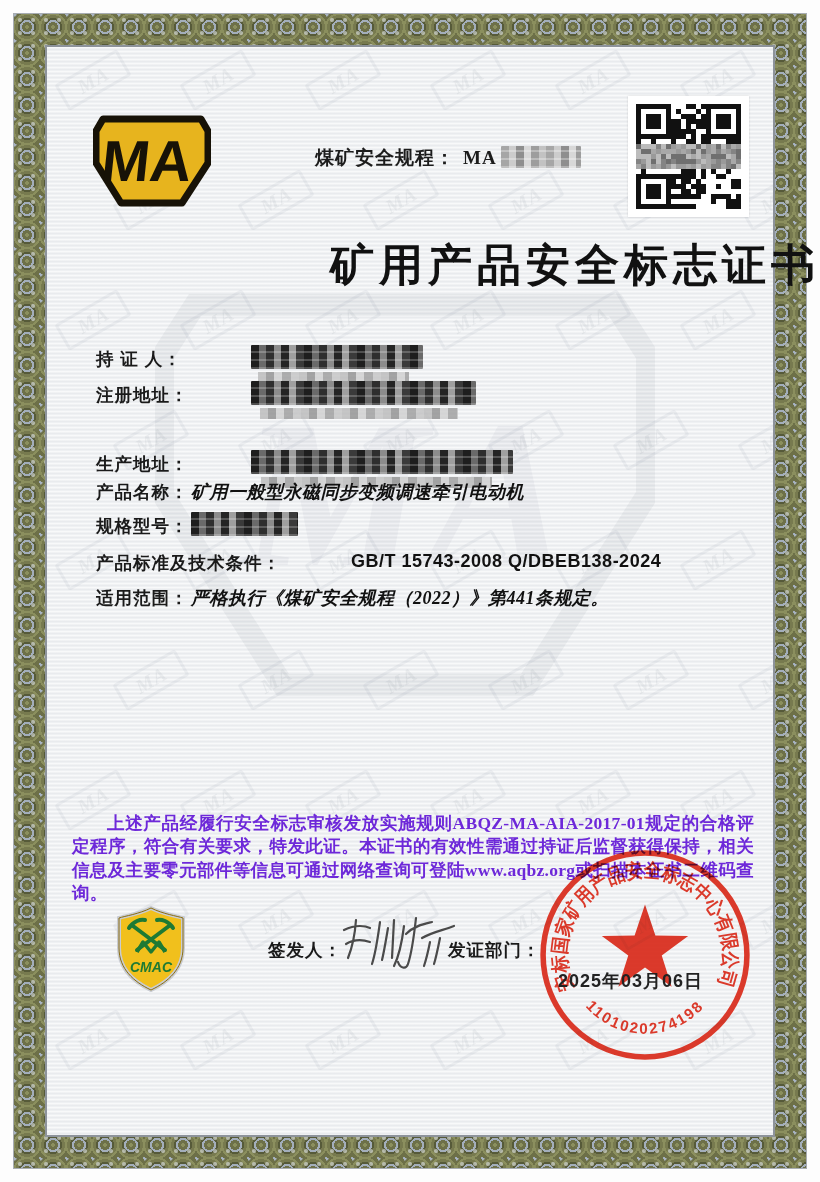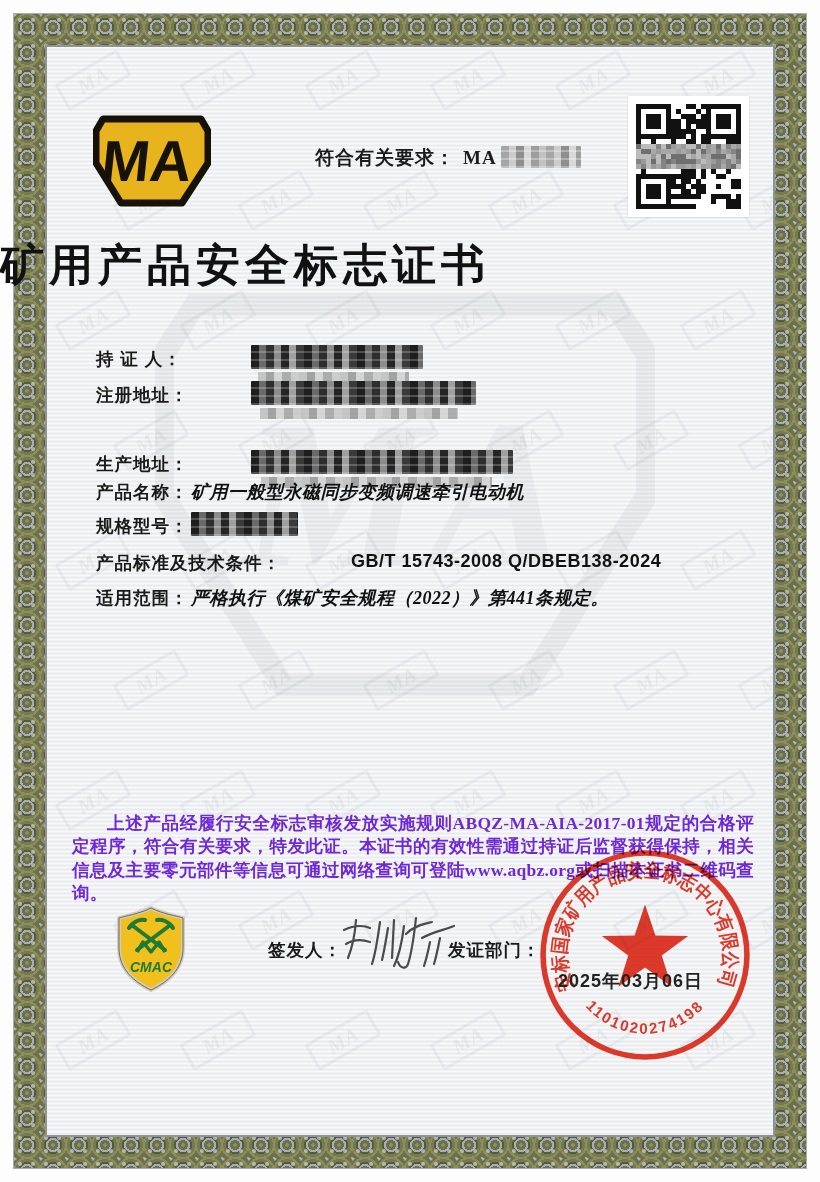--- a/index.html
+++ b/index.html
@@ -35,21 +35,21 @@
 
   .content { position:absolute; inset:0; z-index:3; }
 
   
   .ma-logo { position:absolute; left:93px; top:113px; }
   .certno { position:absolute; left:315px; top:142px; font-size:19px; font-weight:700; color:#1c1c1c; letter-spacing:1px; white-space:nowrap; }
   .certno .prefix { font-family:"Liberation Serif",serif; font-weight:700; margin-left:8px; }
   .qrbox { position:absolute; left:628px; top:96px; width:121px; height:121px; background:#ffffff; padding:8px; box-shadow:0 0 2px rgba(0,0,0,.15); }
 
   .title {
-    position:absolute; left:0; top:236px; width:100%; text-align:left;
+    position:absolute; left:0; top:236px; width:100%; text-align:right;
     font-family:"Liberation Serif",serif; font-weight:900; font-size:44px; color:#111;
     letter-spacing:5px;
   }
 
   
   .row { position:absolute; left:8px; width:100%; height:30px; }
   .flabel { position:absolute; left:88px; top:0; font-size:17.5px; font-weight:700; color:#1a1a1a; letter-spacing:1px; white-space:nowrap; }
   .fvalue { position:absolute; top:0; font-size:18px; font-weight:700; color:#111; white-space:nowrap; }
   .fvalue.kai { font-family:Liberation Serif, serif; font-style:italic; letter-spacing:0.5px; }
   .fvalue.num { letter-spacing:0.5px; }
@@ -158,21 +158,21 @@
       </div>
 
     <div class="ma-logo">
       <svg width="118" height="98" viewBox="0 0 118 98">
         <polygon points="10,6 108,6 115,18 115,50 89,90 28,90 3,50 3,18" fill="#e7b41e" stroke="#171207" stroke-width="7" stroke-linejoin="round"></polygon>
         <text x="59" y="68" text-anchor="middle" transform="skewX(-6)" font-family="Liberation Sans, sans-serif" font-weight="900" font-size="58" fill="#171207">MA</text>
       </svg>
     </div>
 
     <div class="certno">
-      <span>符合有关要求：</span><span class="prefix">MA</span><span class="mosaic light"></span>
+      <span>煤矿安全规程：</span><span class="prefix">MA</span><span class="mosaic light"></span>
     </div>
 
     <div class="qrbox"><svg width="105" height="105">
           <rect x="50" y="0" width="5" height="5" fill="#111"></rect>
           <rect x="55" y="0" width="5" height="5" fill="#111"></rect>
           <rect x="65" y="0" width="5" height="5" fill="#111"></rect>
           <rect x="40" y="5" width="5" height="5" fill="#111"></rect>
           <rect x="60" y="5" width="5" height="5" fill="#111"></rect>
           <rect x="45" y="10" width="5" height="5" fill="#111"></rect>
           <rect x="50" y="10" width="5" height="5" fill="#111"></rect>

